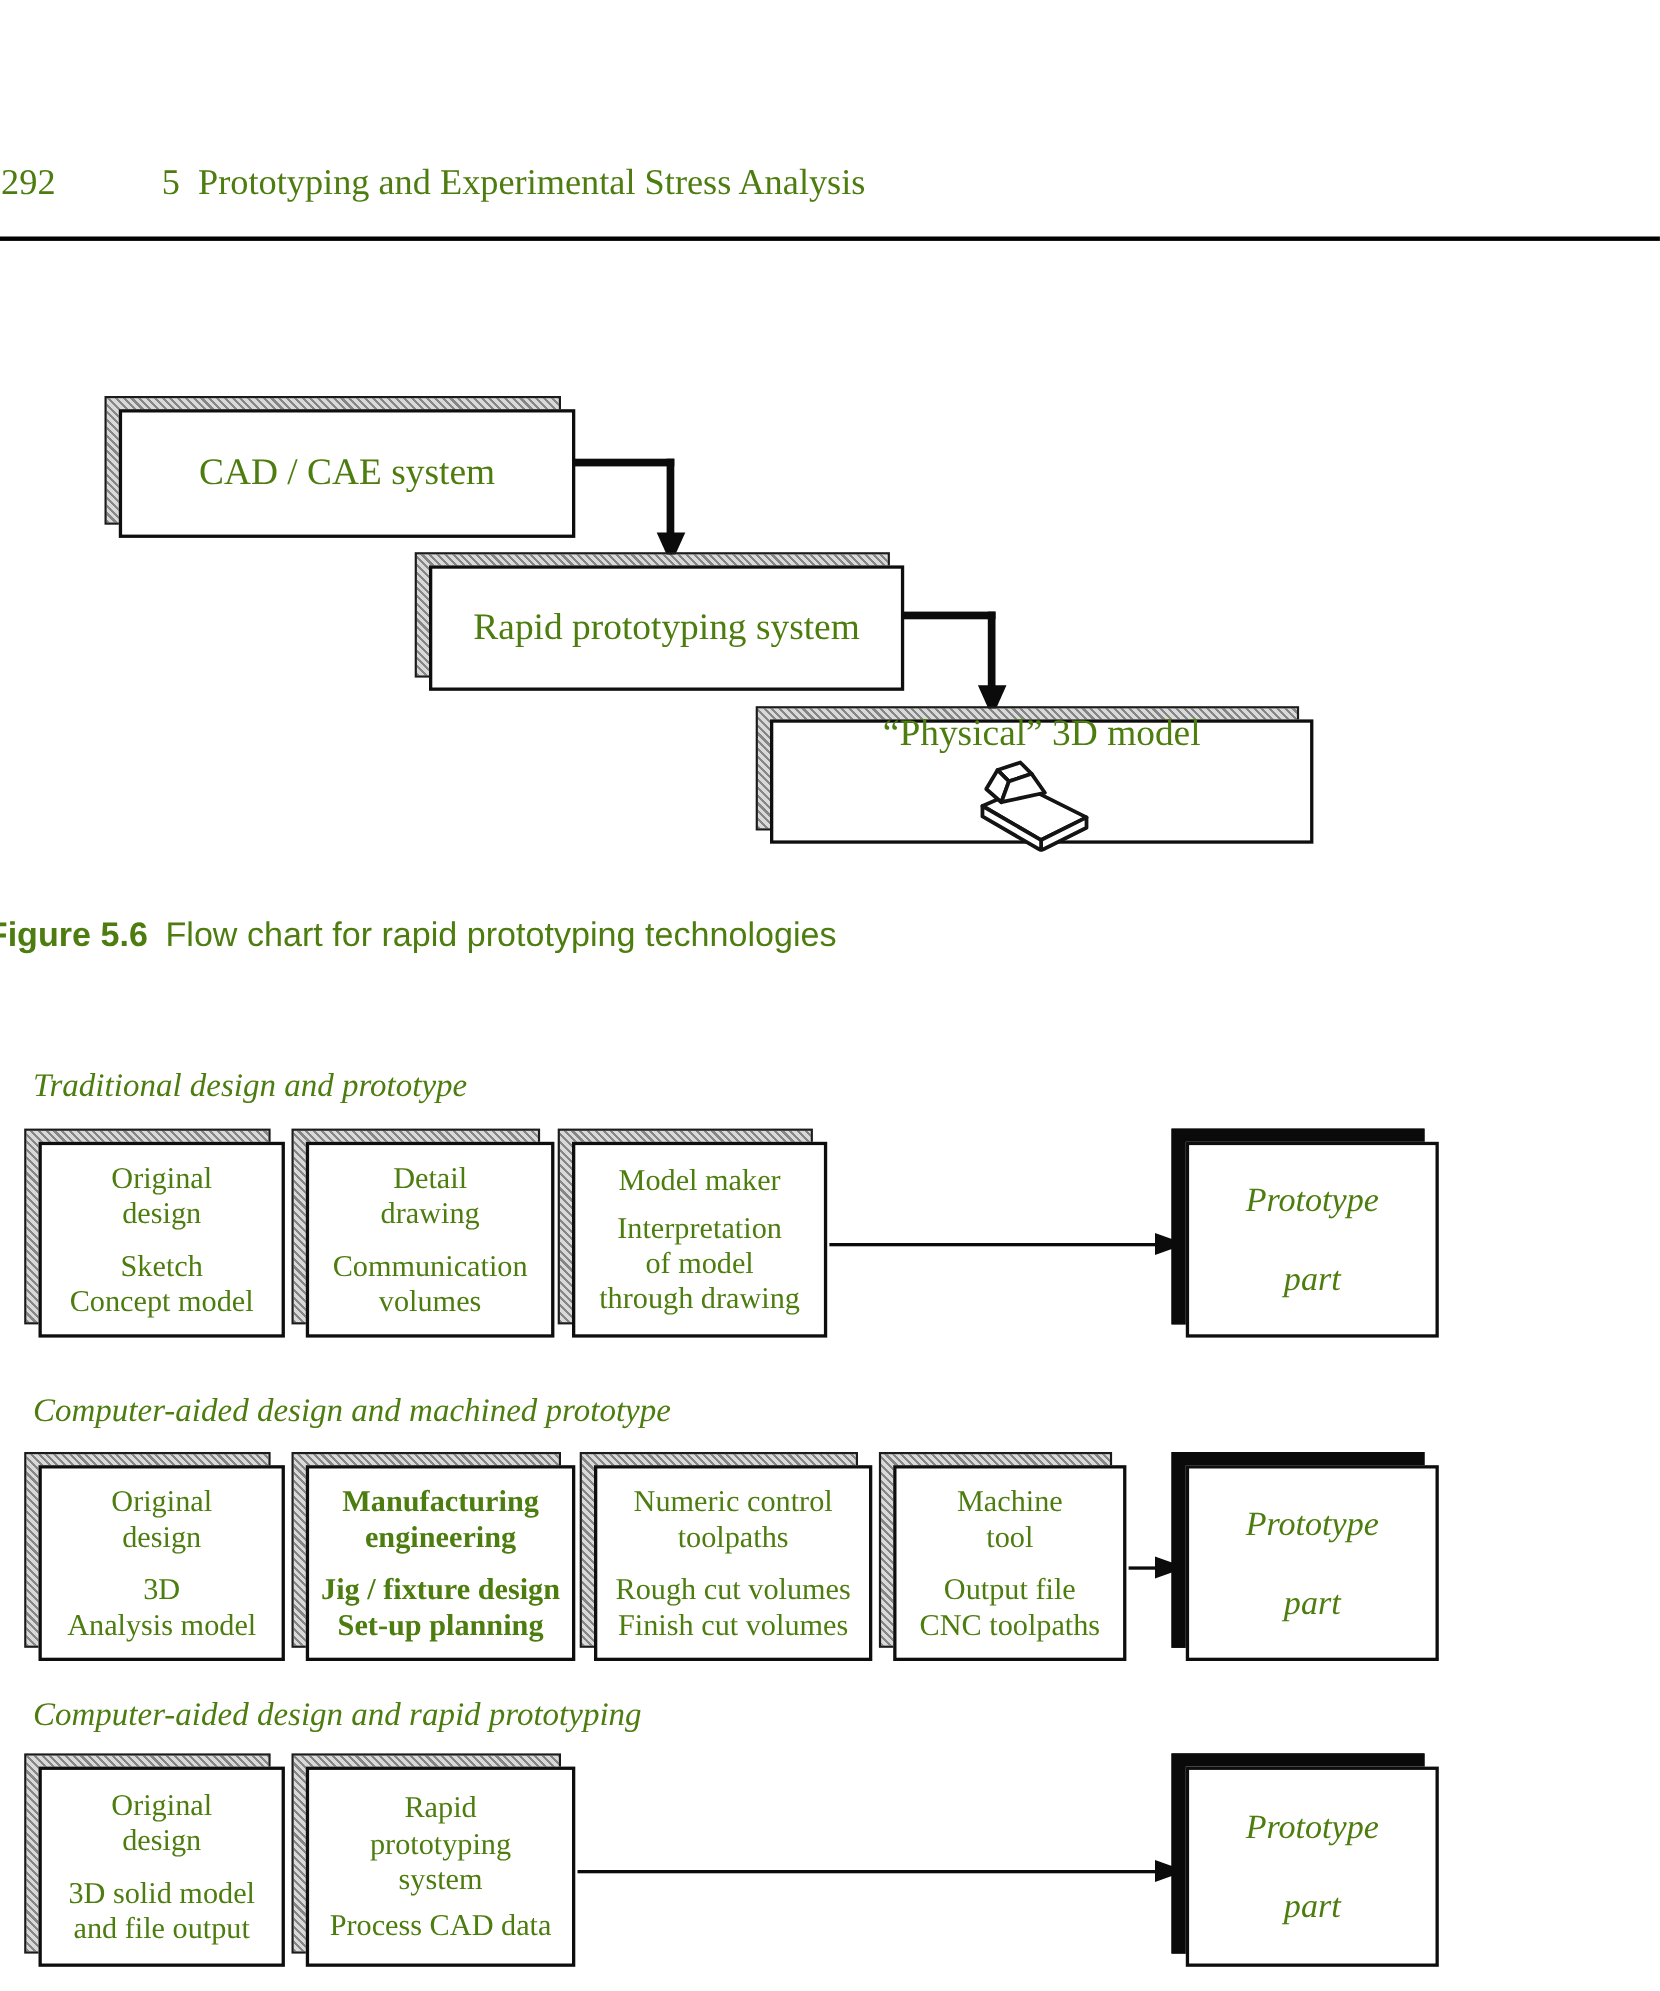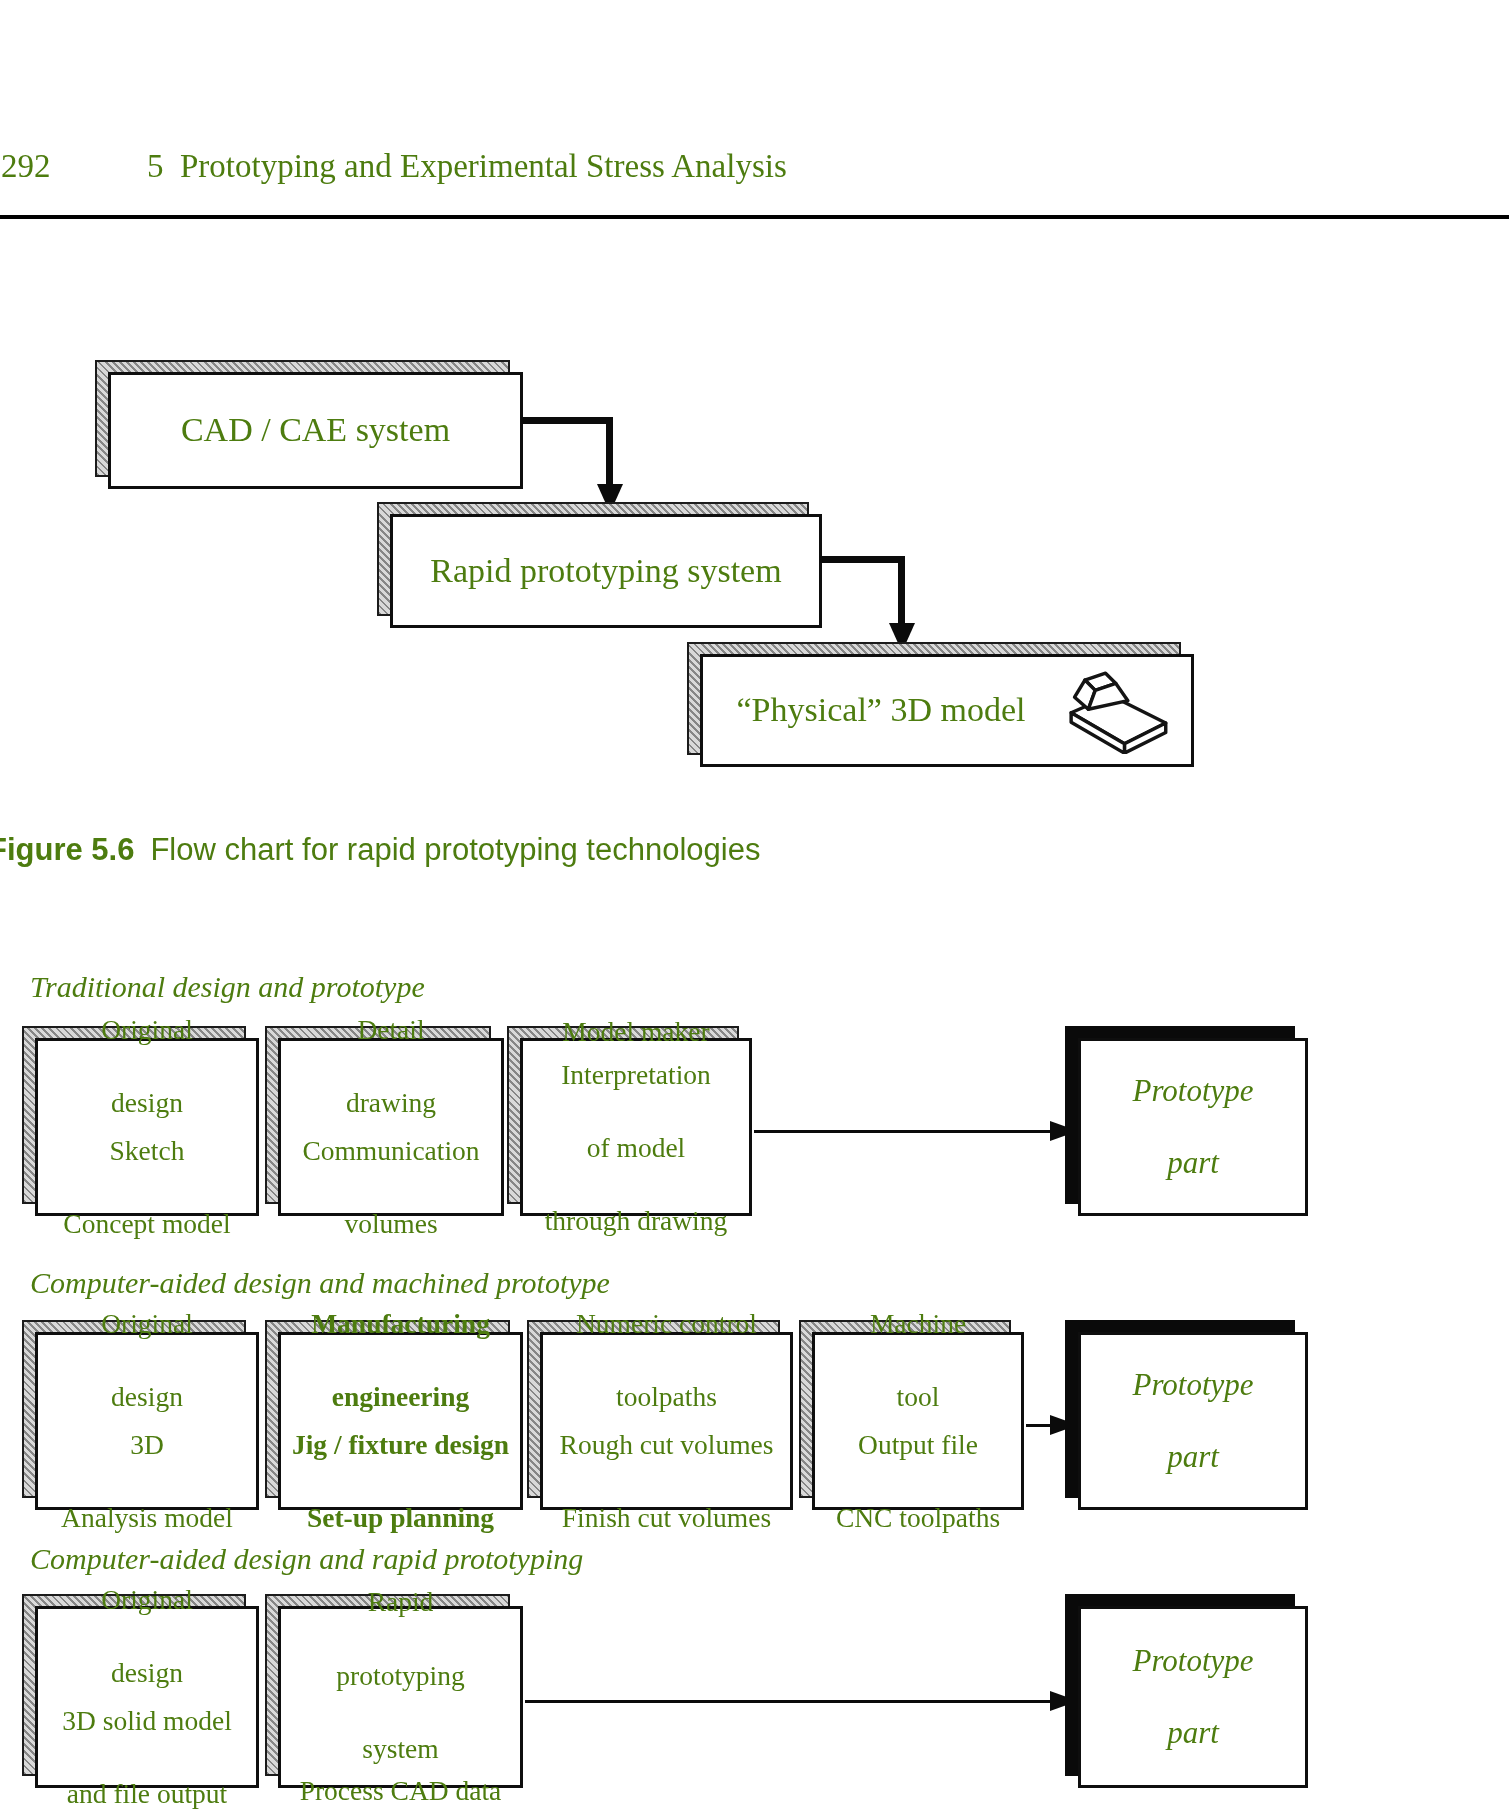--- a/index.html
+++ b/index.html
@@ -19,24 +19,24 @@
   .shadow.hatch { background:repeating-linear-gradient(45deg,#868686 0 2px,#d9d9d9 2px 5px); border:2px solid #1b1b1b; }
   .shadow.solid { background:#0a0a0a; border:2px solid #0a0a0a; }
   .face {
     position:relative; width:100%; height:100%; box-sizing:border-box;
     background:#fff; border:3px solid #0e0e0e;
     display:flex; flex-direction:column; align-items:center; justify-content:center;
     text-align:center;
   }
   .face.topflow { font-size:34px; }
   .face.process { gap:15px; padding:4px 2px; }
-  .grp { display:flex; flex-direction:column;gap:41px; }
+  .grp { display:flex; flex-direction:column; }
   .ln { font-size:27.5px; line-height:1.18; white-space:nowrap; }
   .face.result { gap:36px; font-style:italic; font-size:31px; }
-  .face.model { flex-direction:row; }
+  .face.model { flex-direction:column; }
   .face.model .mlabel { flex:1; text-align:center; }
   .icon-wrap { width:118px; margin-right:14px; display:flex; align-items:center; }
 
   
   .cline { position:absolute; background:#0b0b0b; }
   .arrow-down { position:absolute; width:0; height:0;
     border-left:13px solid transparent; border-right:13px solid transparent;
     border-top:29px solid #0b0b0b; }
   .arrow-right { position:absolute; width:0; height:0;
     border-top:10px solid transparent; border-bottom:10px solid transparent;

